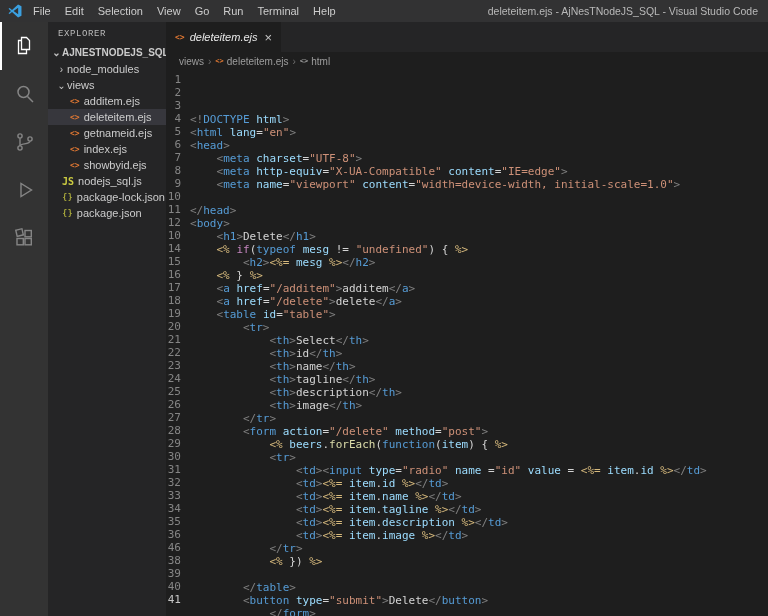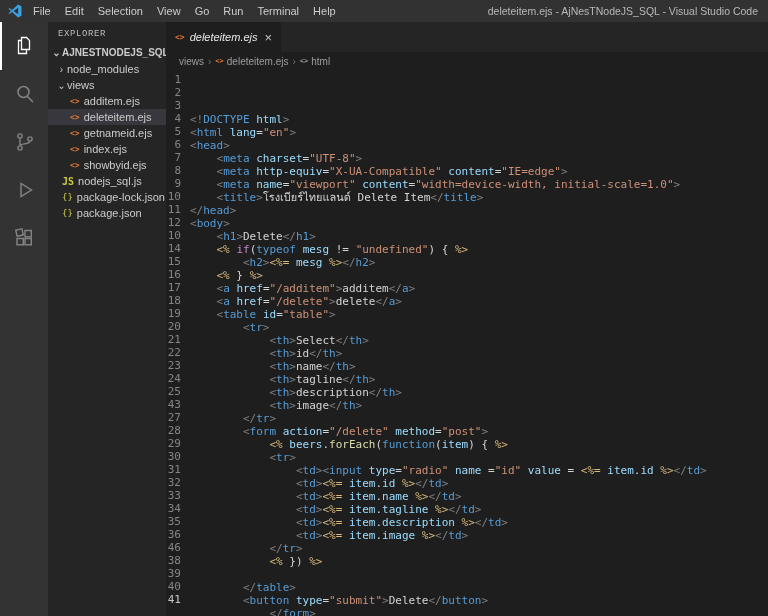--- a/index.html
+++ b/index.html
@@ -216,21 +216,20 @@
         <div class="code-line">
           <span class="gutter">5</span>
           <span class="code-text"><span class="tk-w">    </span><span class="tk-g">&lt;</span><span class="tk-t">meta</span><span class="tk-w"> </span><span class="tk-a">http-equiv</span><span class="tk-w">=</span><span class="tk-s">"X-UA-Compatible"</span><span class="tk-w"> </span><span class="tk-a">content</span><span class="tk-w">=</span><span class="tk-s">"IE=edge"</span><span class="tk-g">&gt;</span></span>
         </div>
         <div class="code-line">
           <span class="gutter">6</span>
           <span class="code-text"><span class="tk-w">    </span><span class="tk-g">&lt;</span><span class="tk-t">meta</span><span class="tk-w"> </span><span class="tk-a">name</span><span class="tk-w">=</span><span class="tk-s">"viewport"</span><span class="tk-w"> </span><span class="tk-a">content</span><span class="tk-w">=</span><span class="tk-s">"width=device-width, initial-scale=1.0"</span><span class="tk-g">&gt;</span></span>
         </div>
         <div class="code-line">
           <span class="gutter">7</span>
-          <span class="code-text"><span class="tk-w">    </span><span class="tk-g">&lt;</span><span class="tk-t">title</span><span class="tk-g">&gt;</span><span class="tk-w">โรงเบียร์ไทยแลนด์ Delete Item</span><span class="tk-g">&lt;/</span><span class="tk-t">title</span><span class="tk-g">&gt;</span></span>
         </div>
         <div class="code-line">
           <span class="gutter">8</span>
           <span class="code-text"><span class="tk-g">&lt;/</span><span class="tk-t">head</span><span class="tk-g">&gt;</span></span>
         </div>
         <div class="code-line">
           <span class="gutter">9</span>
           <span class="code-text"><span class="tk-g">&lt;</span><span class="tk-t">body</span><span class="tk-g">&gt;</span></span>
         </div>
         <div class="code-line">
@@ -291,21 +290,21 @@
         </div>
         <div class="code-line">
           <span class="gutter">24</span>
           <span class="code-text"><span class="tk-w">        </span><span class="tk-g">&lt;/</span><span class="tk-t">tr</span><span class="tk-g">&gt;</span></span>
         </div>
         <div class="code-line">
           <span class="gutter">25</span>
           <span class="code-text"><span class="tk-w">        </span><span class="tk-g">&lt;</span><span class="tk-t">form</span><span class="tk-w"> </span><span class="tk-a">action</span><span class="tk-w">=</span><span class="tk-s">"</span><span class="tk-u">/delete</span><span class="tk-s">"</span><span class="tk-w"> </span><span class="tk-a">method</span><span class="tk-w">=</span><span class="tk-s">"post"</span><span class="tk-g">&gt;</span></span>
         </div>
         <div class="code-line">
-          <span class="gutter">43</span>
+          <span class="gutter">26</span>
           <span class="code-text"><span class="tk-w">            </span><span class="tk-e">&lt;%</span><span class="tk-w"> </span><span class="tk-a">beers</span><span class="tk-w">.</span><span class="tk-f">forEach</span><span class="tk-w">(</span><span class="tk-t">function</span><span class="tk-w">(</span><span class="tk-a">item</span><span class="tk-w">) { </span><span class="tk-e">%&gt;</span></span>
         </div>
         <div class="code-line">
           <span class="gutter">27</span>
           <span class="code-text"><span class="tk-w">            </span><span class="tk-g">&lt;</span><span class="tk-t">tr</span><span class="tk-g">&gt;</span></span>
         </div>
         <div class="code-line">
           <span class="gutter">28</span>
           <span class="code-text"><span class="tk-w">                </span><span class="tk-g">&lt;</span><span class="tk-t">td</span><span class="tk-g">&gt;</span><span class="tk-g">&lt;</span><span class="tk-t">input</span><span class="tk-w"> </span><span class="tk-a">type</span><span class="tk-w">=</span><span class="tk-s">"radio"</span><span class="tk-w"> </span><span class="tk-a">name</span><span class="tk-w"> =</span><span class="tk-s">"id"</span><span class="tk-w"> </span><span class="tk-a">value</span><span class="tk-w"> = </span><span class="tk-e">&lt;%=</span><span class="tk-w"> </span><span class="tk-a">item</span><span class="tk-w">.</span><span class="tk-a">id</span><span class="tk-w"> </span><span class="tk-e">%&gt;</span><span class="tk-g">&lt;/</span><span class="tk-t">td</span><span class="tk-g">&gt;</span></span>
         </div>

